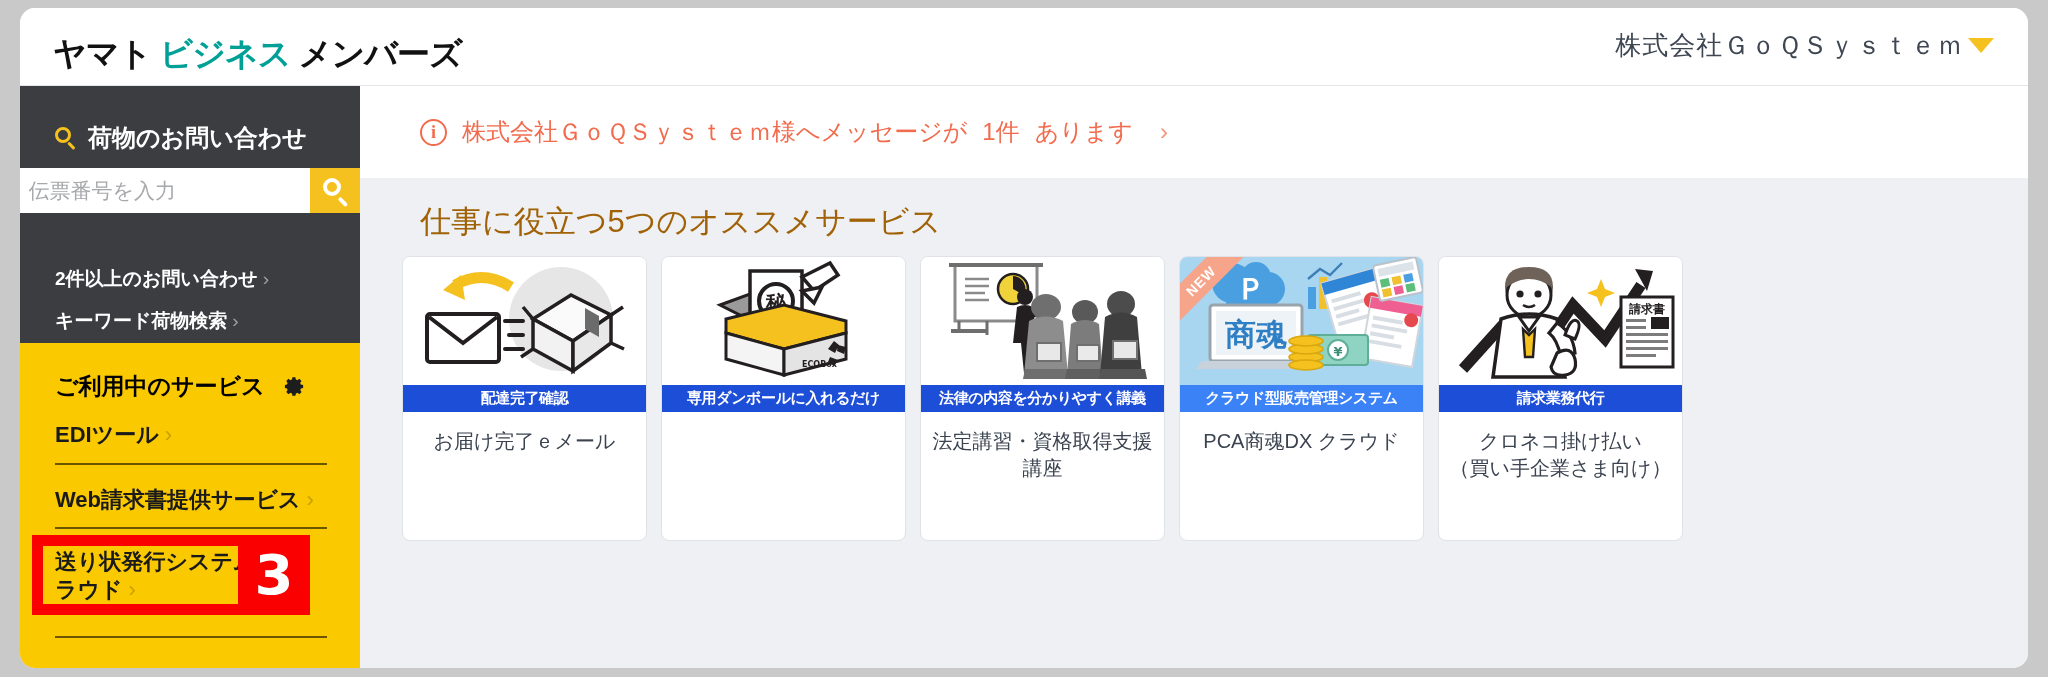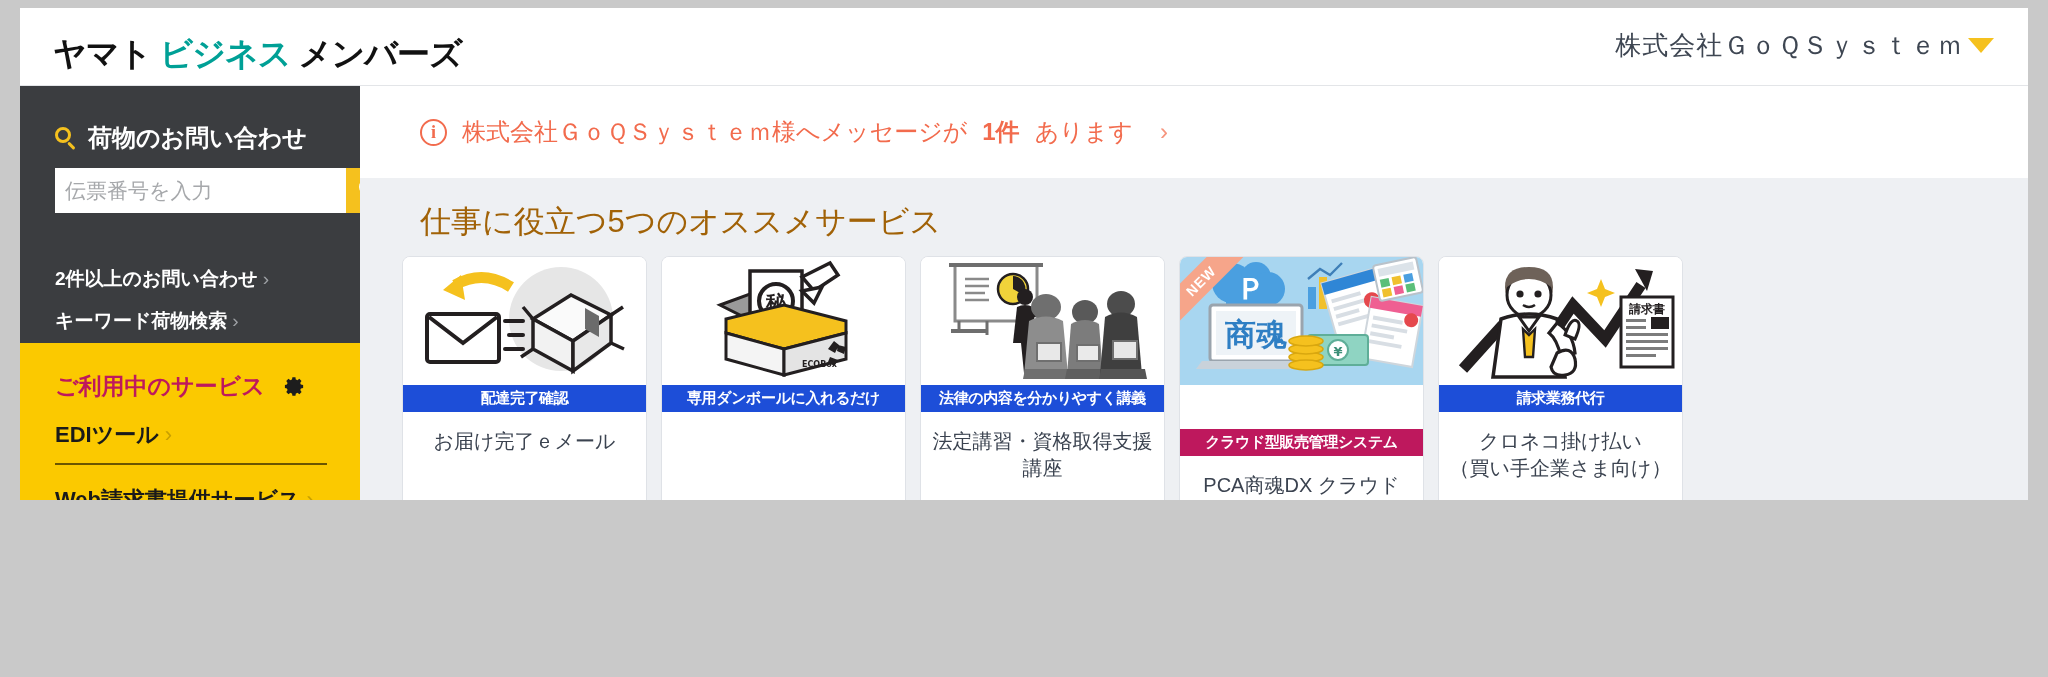--- a/index.html
+++ b/index.html
@@ -4,23 +4,24 @@
 <style>
   * { box-sizing: border-box; margin: 0; padding: 0; }
   html, body {
     width: 2048px; height: 677px;
     font-family: "Liberation Sans", "DejaVu Sans", sans-serif;
     background: #c9c9c9;
     overflow: hidden;
   }
   #app {
     position: absolute; left: 20px; top: 8px;
-    width: 2008px; height: 492px;
+    width: 2008px; height: 660px;
     background: #eef0f3;
     overflow: hidden;
+    border-radius: 15px;
   }
 
   
   .header {
     position: absolute; left: 0; top: 0; width: 2008px; height: 78px;
     background: #ffffff;
     border-bottom: 1px solid #e3e5e8;
   }
   .logo {
     position: absolute; left: 33px; top: 24px;
@@ -63,21 +64,21 @@
     position: absolute; left: 0; top: 0; width: 16px; height: 16px;
     border: 3.4px solid #f5c11e; border-radius: 50%;
   }
   .mag .hdl {
     position: absolute; left: 13px; top: 14px; width: 9px; height: 3.4px;
     background: #f5c11e; transform: rotate(45deg); transform-origin: left center;
     border-radius: 2px;
   }
   .search-row {
     position: absolute; left: 35px; top: 82px;
-    width: 270px; height: 45px; display: flex;
+    width: 270px; height: 45px; display: flex; justify-content: center;
   }
   .search-input {
     flex: 1; height: 45px; border: none; outline: none;
     background: #ffffff; font-size: 21px; color: #2b2b2b;
     padding: 0 10px; font-family: inherit;
   }
   .search-input::placeholder { color: #a6a8ab; }
   .search-btn {
     width: 52px; height: 45px; background: #f5c11e; border: none;
     cursor: pointer; position: relative; flex: 0 0 auto;
@@ -99,21 +100,21 @@
   .sb-link .chev { color: #9ea1a5; font-weight: 400; margin-left: 5px; }
   .sb-link.l1 { top: 180px; }
   .sb-link.l2 { top: 222px; text-align: right; }
 
   .sb-yellow {
     background: #fbc900; height: 325px; position: relative;
   }
   .sb-y-head {
     position: absolute; left: 35px; top: 28px;
     display: flex; align-items: center; gap: 18px;
-    font-size: 23px; font-weight: 700; color: #be185d; white-space: nowrap;
+    font-size: 23px; font-weight: 700; color: #000000; white-space: nowrap;
   }
   .gear { width: 23px; height: 23px; flex: 0 0 auto; }
   .svc {
     position: absolute; left: 35px; width: 265px;
     font-size: 22px; font-weight: 700; color: #1a1a1a;
     cursor: pointer; line-height: 1.28;
   }
   .svc .chev { color: #c8a000; font-weight: 400; margin-left: 6px; }
   .svc.s1 { top: 78px; }
   .svc.s2 { top: 143px; }
@@ -155,21 +156,21 @@
   .msg-inner {
     display: flex; align-items: center; gap: 15px; margin-left: 60px;
     color: #f26b4d; font-size: 24px; white-space: nowrap; cursor: pointer;
   }
   .info-ic {
     width: 27px; height: 27px; border: 2.4px solid #f26b4d; border-radius: 50%;
     display: flex; align-items: center; justify-content: center;
     font-size: 18px; font-weight: 700; line-height: 1; flex: 0 0 auto;
     font-family: "Liberation Serif", serif;
   }
-  .msg-strong { font-weight: 700; }
+  .msg-strong { font-weight: 400; }
   .msg-chev { margin-left: 12px; color: #f6957e; }
 
   .sec-title {
     position: absolute; left: 60px; top: 115px;
     font-size: 31px; color: #a16207; white-space: nowrap;
   }
 
   .cards {
     position: absolute; left: 42px; top: 170px;
     display: flex; gap: 14px;
@@ -183,21 +184,21 @@
   .card-art {
     height: 128px; position: relative; overflow: hidden;
     background: #ffffff;
   }
   .card-band {
     height: 27px; background: #1d4ed8; color: #ffffff;
     font-size: 15px; font-weight: 700; letter-spacing: -0.4px;
     display: flex; align-items: center; justify-content: center;
     white-space: nowrap;
   }
-  .card-band.gray { background: #be185d; margin-top: 44px; }
+  .card-band.gray { background: #3b82f6; }
   .card-title {
     padding: 16px 10px 0; text-align: center;
     font-size: 20px; color: #3b4350; line-height: 1.35;
   }
   .ribbon {
     position: absolute; left: -34px; top: 11px;
     width: 110px; height: 26px; background: #f6a58a;
     color: #ffffff; font-size: 14px; font-weight: 700;
     display: flex; align-items: center; justify-content: center;
     transform: rotate(-45deg); z-index: 5; letter-spacing: 1px;

